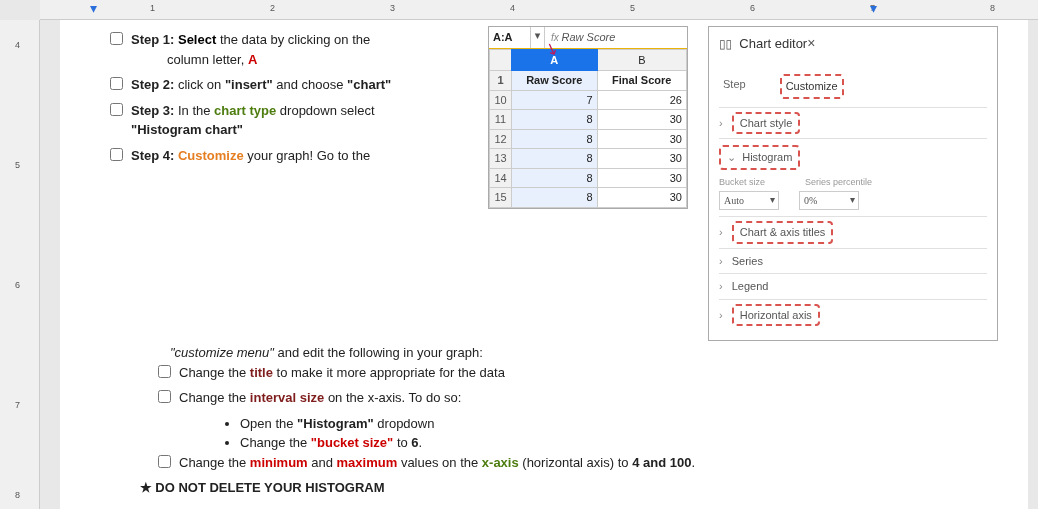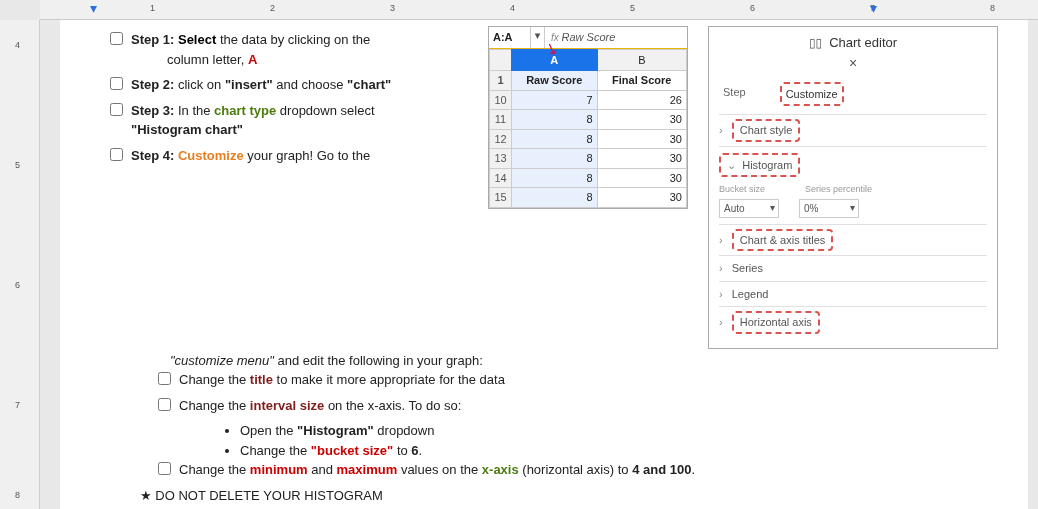--- a/index.html
+++ b/index.html
@@ -122,22 +122,21 @@
   .chart-editor {
     float: right;
     width: 290px;
     border: 1px solid #aaa;
     font-size: 11px;
     background: #fff;
     padding: 6px 10px 10px 10px;
   }
   .ce-header {
     display: flex; justify-content: flex-start; align-items: center;
-    margin-bottom: 8px;
-    flex-direction: column;
+    margin-bottom: 20px;
   }
   .ce-header .title { font-size: 13px; color: #333; }
   .ce-header .bar-icon { margin-right:4px; color:#555; font-size:12px;}
   .ce-header .close { cursor: pointer; color: #555; font-size: 14px; }
   .ce-tabs { display: flex; gap: 30px; margin-bottom: 8px; }
   .ce-tabs .tab { color: #666; padding: 2px 4px; }
   .ce-tabs .tab.active-dash {
     border: 2px dashed #d9534f;
     border-radius: 4px;
     color: #333;
@@ -172,21 +171,21 @@
   .ce-dd::after {
     content: "▾";
     position: absolute; right: 3px; top: 0; color: #555;
   }
   .ce-style-dash, .ce-chartaxis-dash, .ce-horiz-dash {
     border: 2px dashed #d9534f;
     border-radius: 4px;
     padding: 1px 6px;
     display: inline-block;
   }
-  .star-line { font-weight: normal; margin-top:2px;}
+  .star-line { font-weight: bold; margin-top:2px;}
   .star-line::before { content: "★ "; }
   .marker-blue {
     position:absolute; top:0; font-size:14px; color:#2a6fdb;
   }
 </style>
 </head>
 <body>
 
 <div class="ruler-h">
   <span class="marker-blue" style="left:50px;">▾</span>
@@ -319,21 +318,21 @@
         <div class="ce-section">
           <span class="chev">›</span>
           <span class="ce-style-dash">Chart style</span>
         </div>
         <div class="ce-section open">
           <span class="ce-hist"><span class="chev">⌄</span><span>Histogram</span></span>
           <div class="ce-row" style="gap:40px;">
             <span class="ce-small-label">Bucket size</span>
             <span class="ce-small-label">Series percentile</span>
           </div>
-          <div class="ce-row" style="gap:20px;">
+          <div class="ce-row" style="gap:20px;font-family:Liberation Serif, serif;">
             <span class="ce-dd">Auto</span>
             <span class="ce-dd">0%</span>
           </div>
         </div>
         <div class="ce-section">
           <span class="chev">›</span>
           <span class="ce-chartaxis-dash">Chart &amp; axis titles</span>
         </div>
         <div class="ce-section">
           <span class="chev">›</span>

